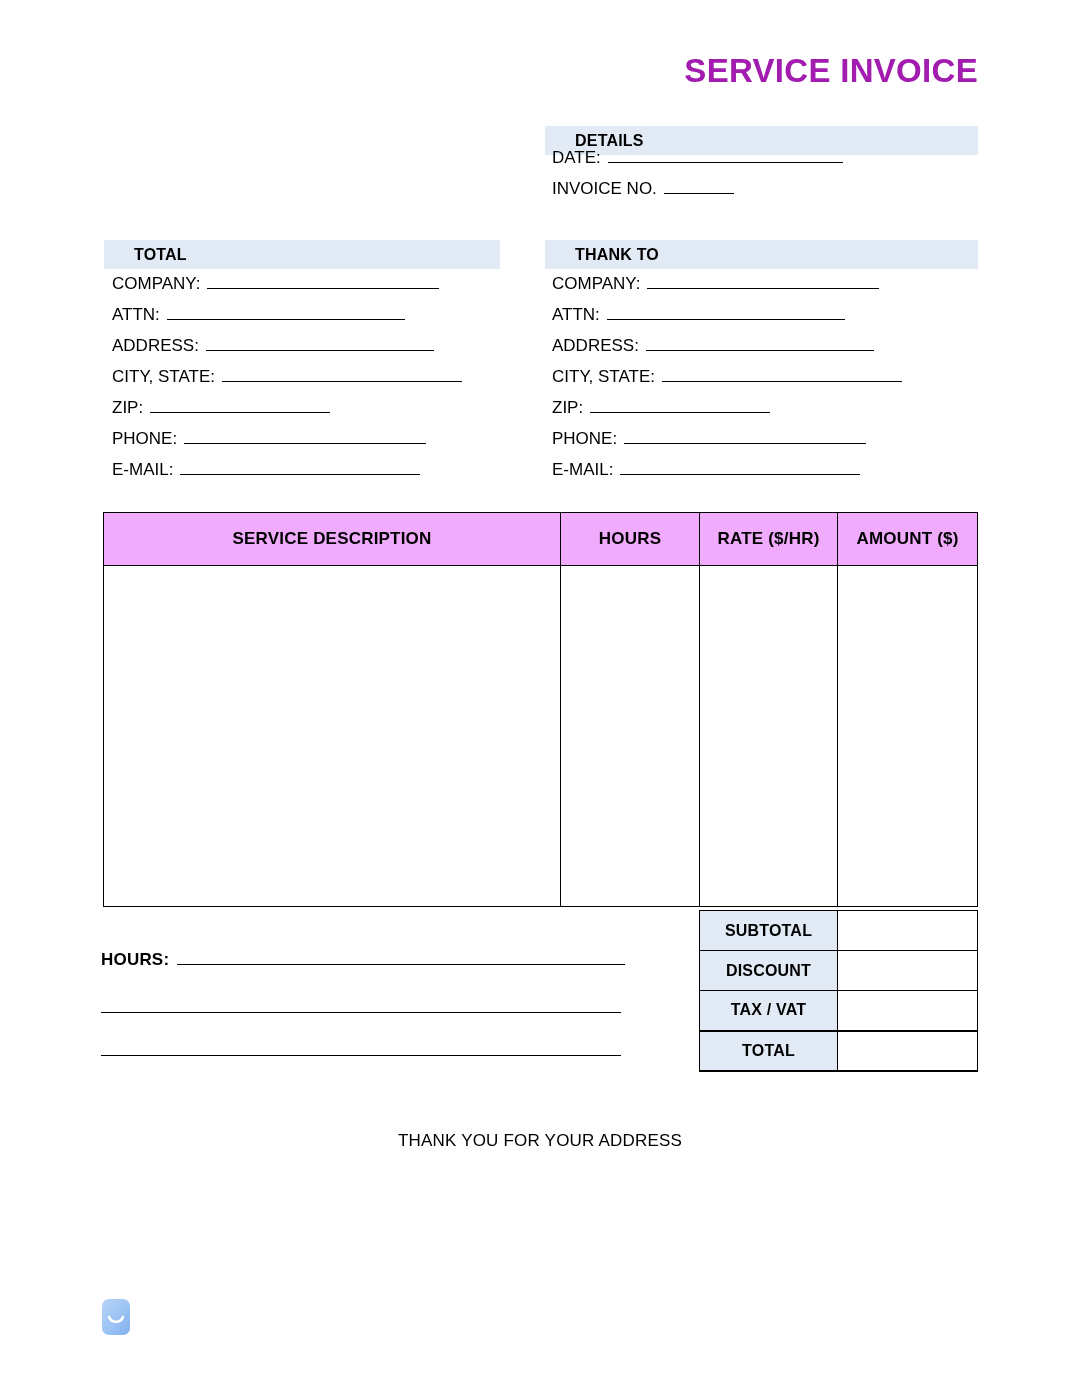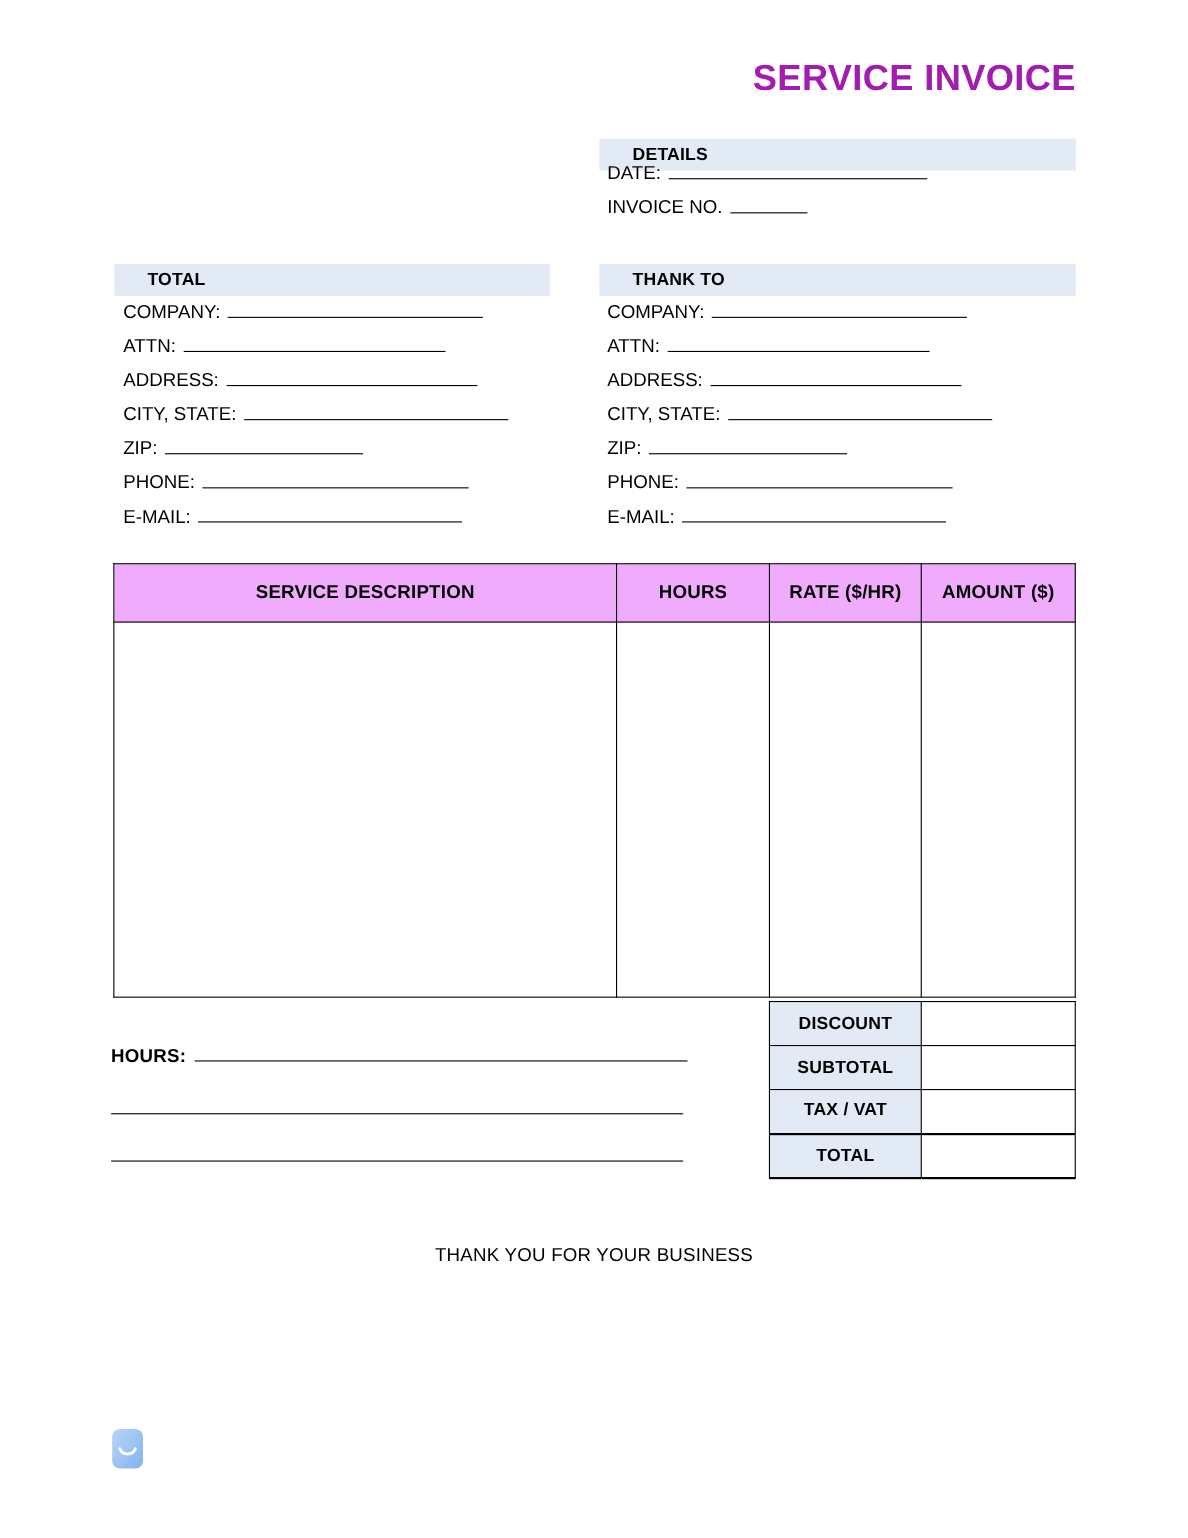--- a/index.html
+++ b/index.html
@@ -291,39 +291,39 @@
       <span class="notes-label">HOURS:</span>
       <span class="notes-rule-inline"></span>
     </div>
     <div class="notes-rule"></div>
     <div class="notes-rule"></div>
   </div>
 
   <table class="totals-table">
     <tbody>
         <tr>
-          <td class="totals-label">DISCOUNT</td>
+          <td class="totals-label">SUBTOTAL</td>
           <td class="totals-value"></td>
         </tr>
         <tr>
-          <td class="totals-label">SUBTOTAL</td>
+          <td class="totals-label">DISCOUNT</td>
           <td class="totals-value"></td>
         </tr>
         <tr>
           <td class="totals-label">TAX / VAT</td>
           <td class="totals-value"></td>
         </tr>
         <tr class="total-row">
           <td class="totals-label">TOTAL</td>
           <td class="totals-value"></td>
         </tr>
       </tbody>
   </table>
 
-  <div class="footer-thanks">THANK YOU FOR YOUR BUSINESS</div>
+  <div class="footer-thanks">THANK YOU FOR YOUR ADDRESS</div>
 
   <div class="logo">
     <svg width="36" height="40" viewBox="0 0 36 40">
       <defs>
         <linearGradient id="lg" x1="0" y1="0" x2="1" y2="1">
           <stop offset="0%" stop-color="#b7d3f7"></stop>
           <stop offset="55%" stop-color="#9cc3f4"></stop>
           <stop offset="100%" stop-color="#7fb0ee"></stop>
         </linearGradient>
       </defs>

